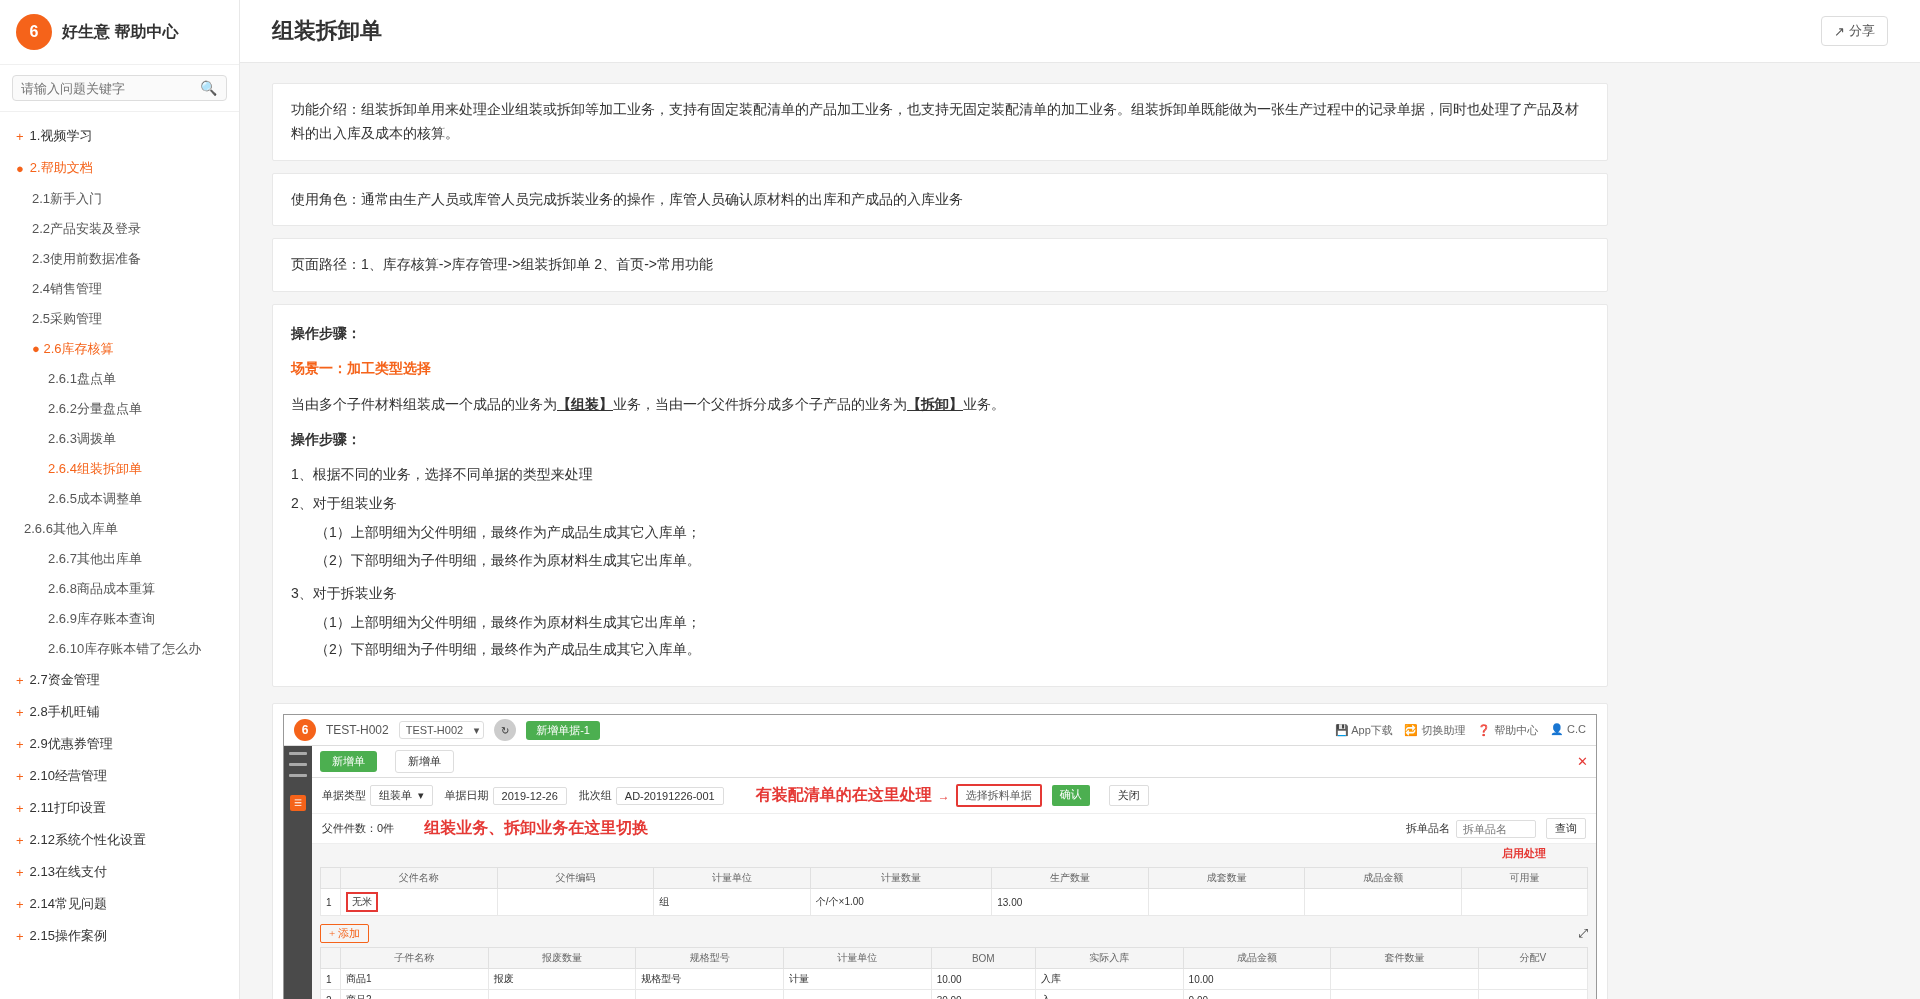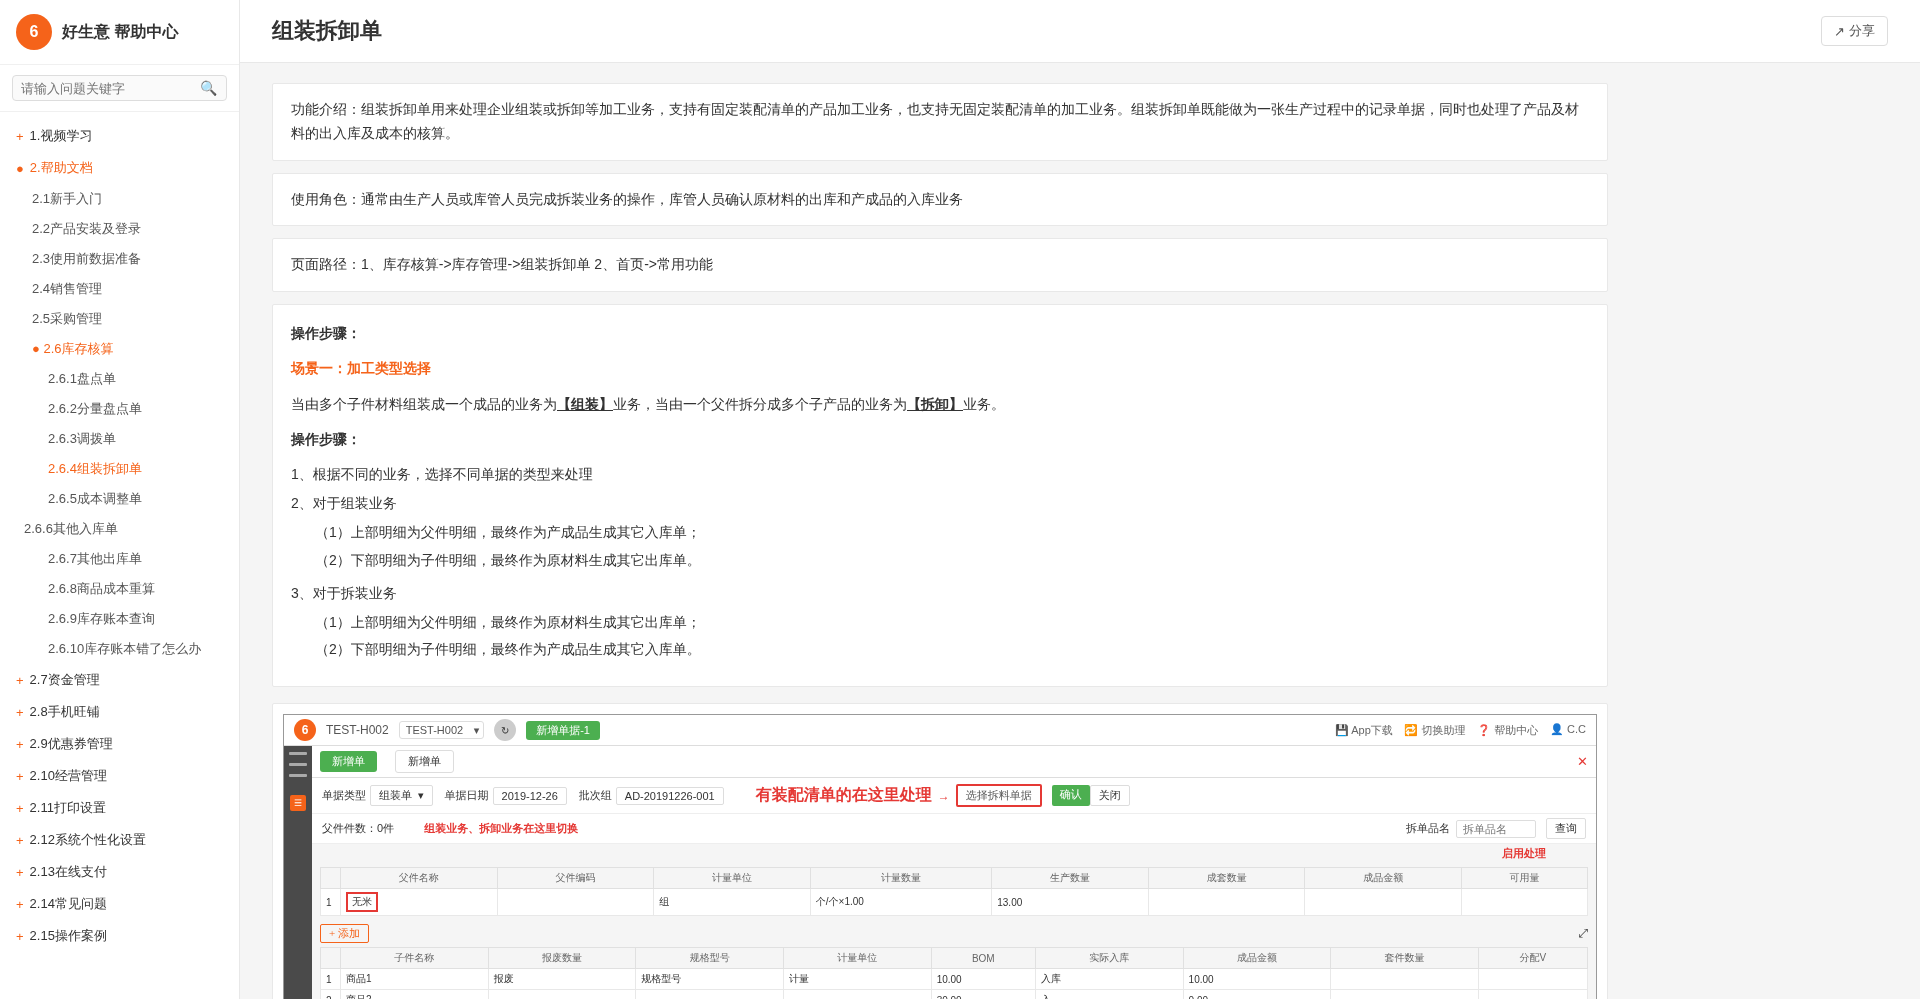--- a/index.html
+++ b/index.html
@@ -398,32 +398,32 @@
                   <span>批次组</span>
                   <div style="border:1px solid #ddd;border-radius:2px;padding:2px 8px;font-size:11px;background:#fff;">AD-20191226-001</div>
                 </div>
 
                 <div style="position:relative;margin-left:20px;display:flex;align-items:center;gap:6px;">
                   <span style="color:#e53935;font-size:16px;font-weight:bold;">有装配清单的在这里处理</span>
                   <span style="color:#e53935;font-size:12px;">→</span>
                   <div style="border:2px solid #e53935;border-radius:2px;padding:2px 8px;font-size:11px;background:#fff;cursor:pointer;color:#555;">
                     <span>选择拆料单据</span>
                   </div>
-                  <div style="display:flex;gap:0;margin-left:4px;">
+                  <div style="display:flex;gap:19px;margin-left:4px;">
                     <div style="background:#4CAF50;color:#fff;border-radius:2px;padding:2px 8px;font-size:11px;cursor:pointer;">确认</div>
                     <div style="border:1px solid #ddd;background:#fff;border-radius:2px;padding:2px 8px;font-size:11px;cursor:pointer;">关闭</div>
                   </div>
                 </div>
               </div>
 
               <div style="background:#fff;padding:4px 10px;display:flex;align-items:center;gap:10px;border-bottom:1px solid #eee;position:relative;">
                 <span style="font-size:11px;">父件件数：0件</span>
 
                 <div style="display:flex;align-items:center;gap:4px;margin-left:20px;">
-                  <span style="color:#e53935;font-size:11px;font-weight:bold;">组装业务、拆卸业务在这里切换</span>
+                  <span style="color:#e53935;font-size:16px;font-weight:bold;">组装业务、拆卸业务在这里切换</span>
                 </div>
 
                 <div style="margin-left:auto;display:flex;align-items:center;gap:6px;">
                   <span style="font-size:11px;">拆单品名</span>
                   <input style="border: 1px solid rgb(221, 221, 221); border-radius: 2px; padding: 2px 6px; font-size: 11px; width: 80px;" placeholder="拆单品名">
                 </div>
 
                 <div style="border:1px solid #ddd;background:#fff;border-radius:2px;padding:2px 8px;font-size:11px;cursor:pointer;">查询</div>
               </div>
 

